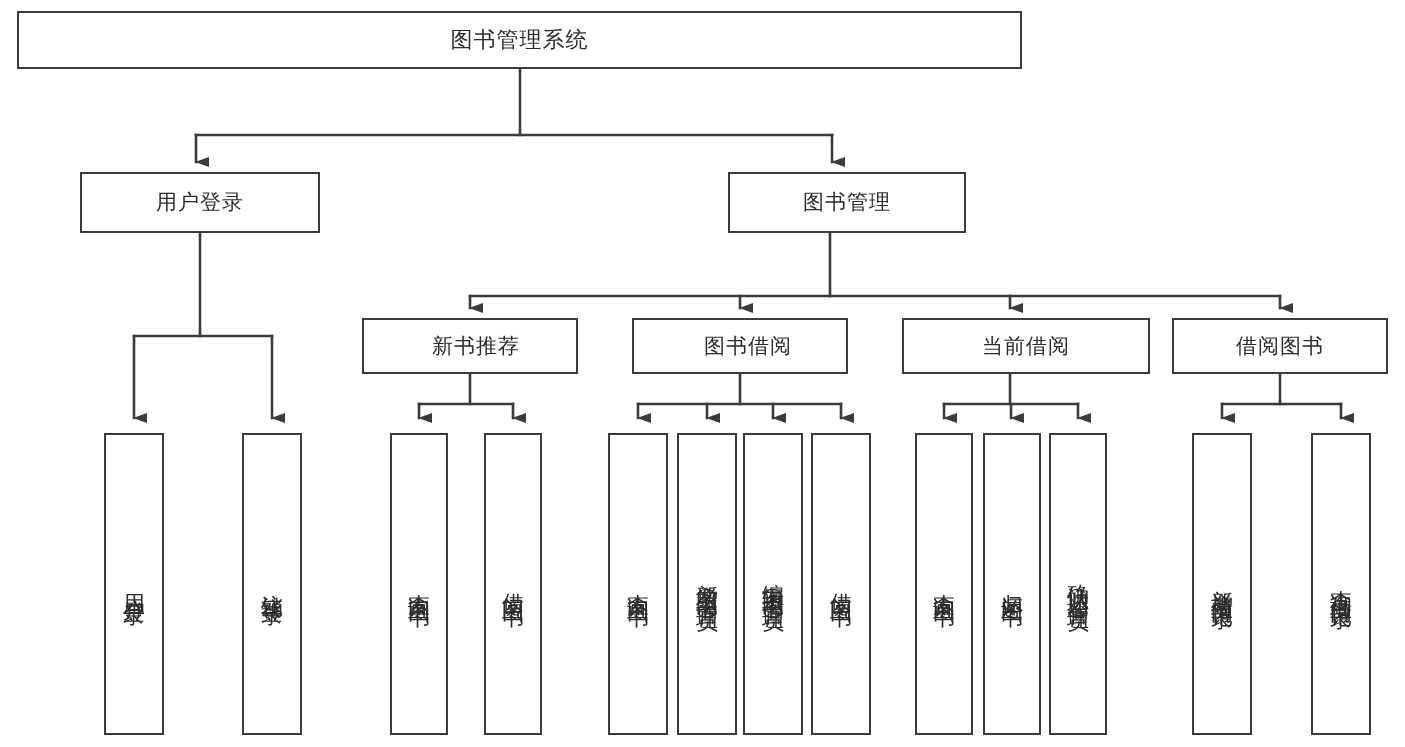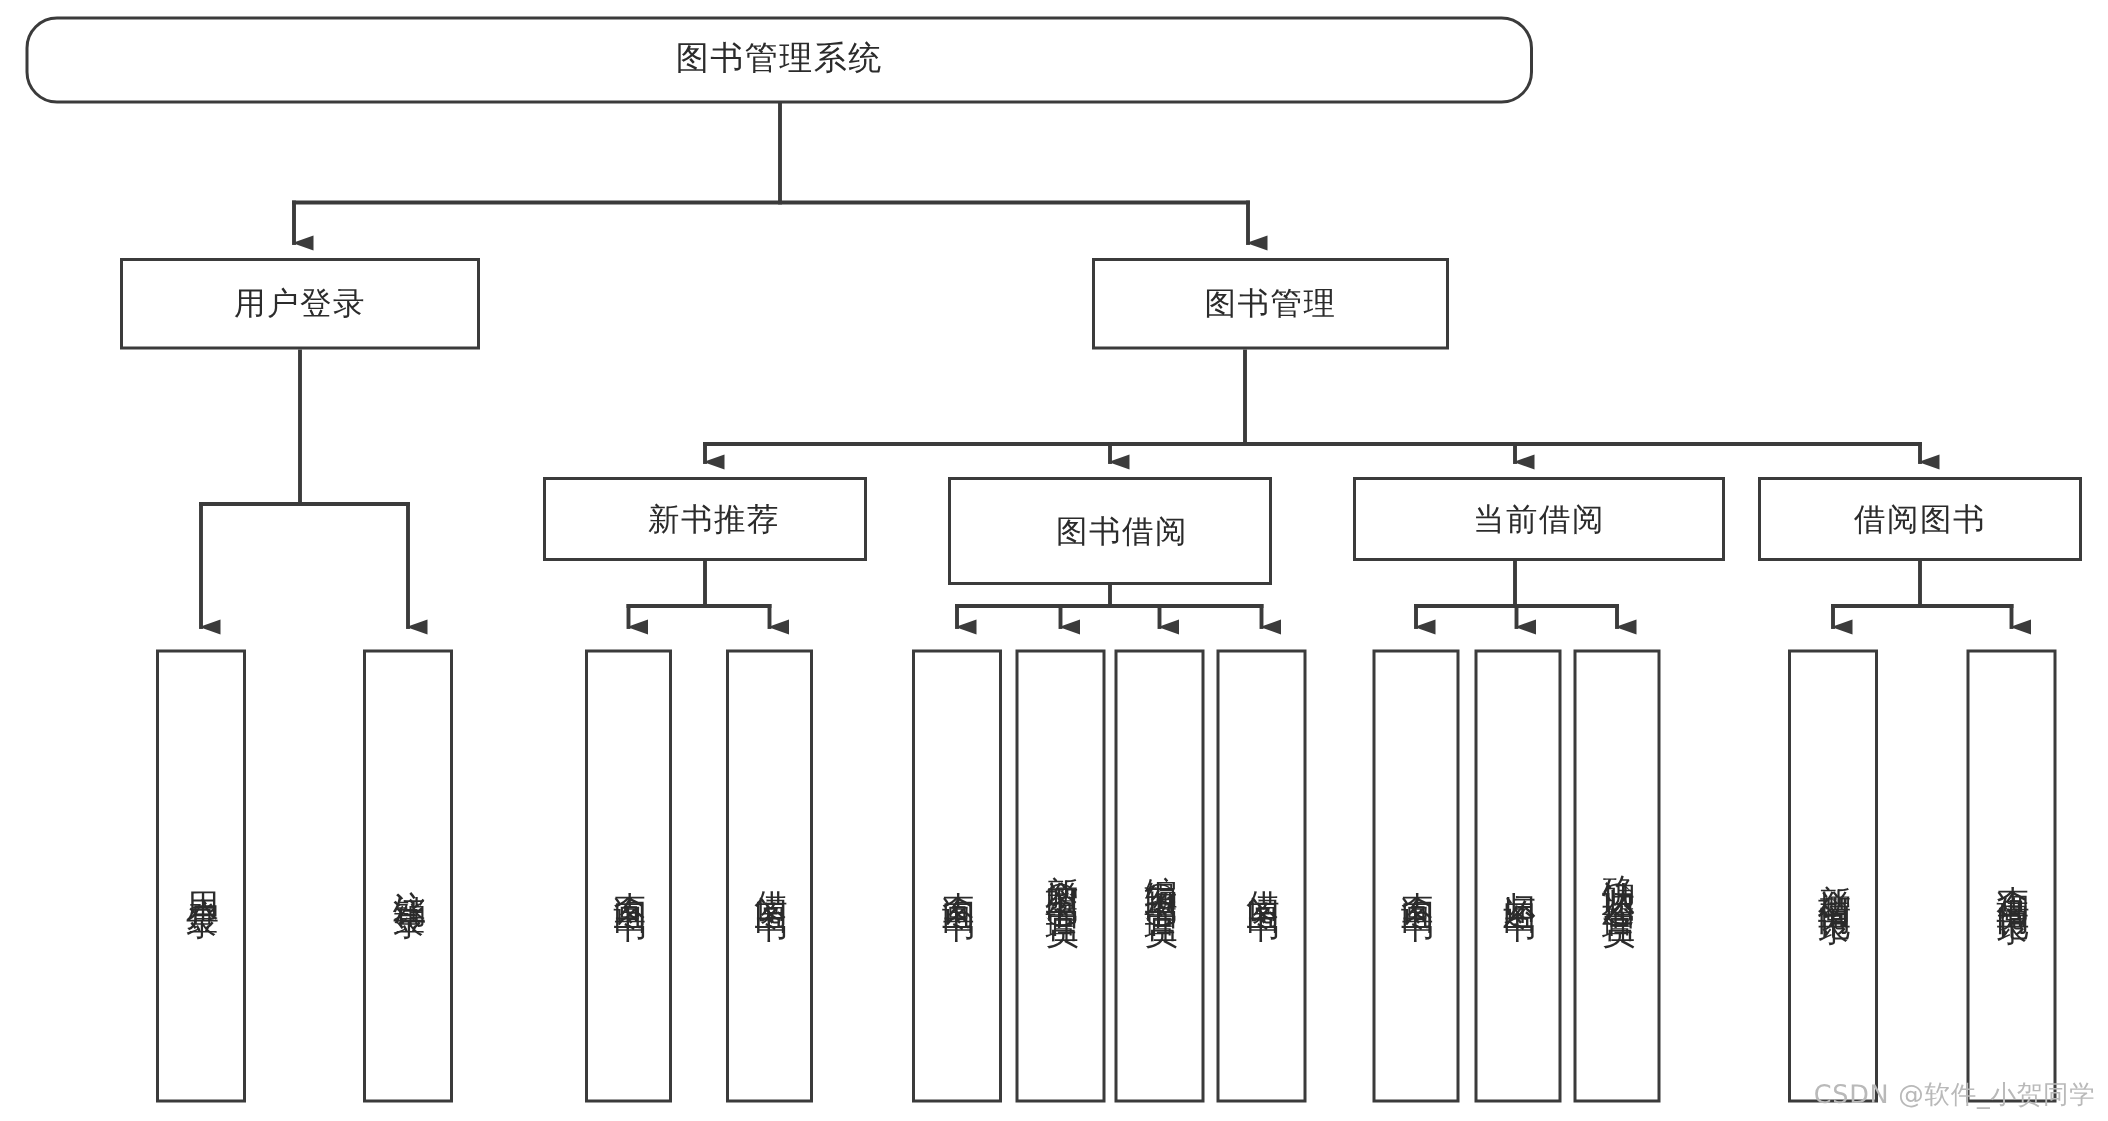--- a/index.html
+++ b/index.html
@@ -120,35 +120,35 @@
       <path d="M 1011 404 L 1011 418" marker-end="url(#arrow)"></path>
       <path d="M 1078 404 L 1078 418" marker-end="url(#arrow)"></path>
 
       <path d="M 1280 374 L 1280 404"></path>
       <path d="M 1222 404 L 1341 404"></path>
       <path d="M 1222 404 L 1222 418" marker-end="url(#arrow)"></path>
       <path d="M 1341 404 L 1341 418" marker-end="url(#arrow)"></path>
     </g>
   </svg>
 
-  <div class="node horiz root" style="left:17px;top:11px;width:1005px;height:58px;border-radius:21px;">
+  <div class="node horiz root" style="left:17px;top:11px;width:1005px;height:58px;">
     <span class="label">图书管理系统</span>
   </div>
 
   <div class="node horiz" style="left:80px;top:172px;width:240px;height:61px;">
     <span class="label">用户登录</span>
   </div>
   <div class="node horiz" style="left:728px;top:172px;width:238px;height:61px;">
     <span class="label">图书管理</span>
   </div>
 
   <div class="node horiz" style="left:362px;top:318px;width:216px;height:56px;padding-left:12px;">
     <span class="label">新书推荐</span>
   </div>
-  <div class="node horiz" style="left:632px;top:318px;width:216px;height:72px;padding-left:16px;">
+  <div class="node horiz" style="left:632px;top:318px;width:216px;height:56px;padding-left:16px;">
     <span class="label">图书借阅</span>
   </div>
   <div class="node horiz" style="left:902px;top:318px;width:248px;height:56px;">
     <span class="label">当前借阅</span>
   </div>
   <div class="node horiz" style="left:1172px;top:318px;width:216px;height:56px;">
     <span class="label">借阅图书</span>
   </div>
 
   <div class="node vert" style="left:104px;top:433px;width:60px;height:302px;">
@@ -188,15 +188,14 @@
     <span class="label">确认归还（管理员）</span>
   </div>
 
   <div class="node vert" style="left:1192px;top:433px;width:60px;height:302px;">
     <span class="label">新增借阅记录</span>
   </div>
   <div class="node vert" style="left:1311px;top:433px;width:60px;height:302px;">
     <span class="label">查询借阅记录</span>
   </div>
 
-  <div class="watermark">CSDN @软件_小贺同学</div>
 
 </div>
 
 </body></html>

